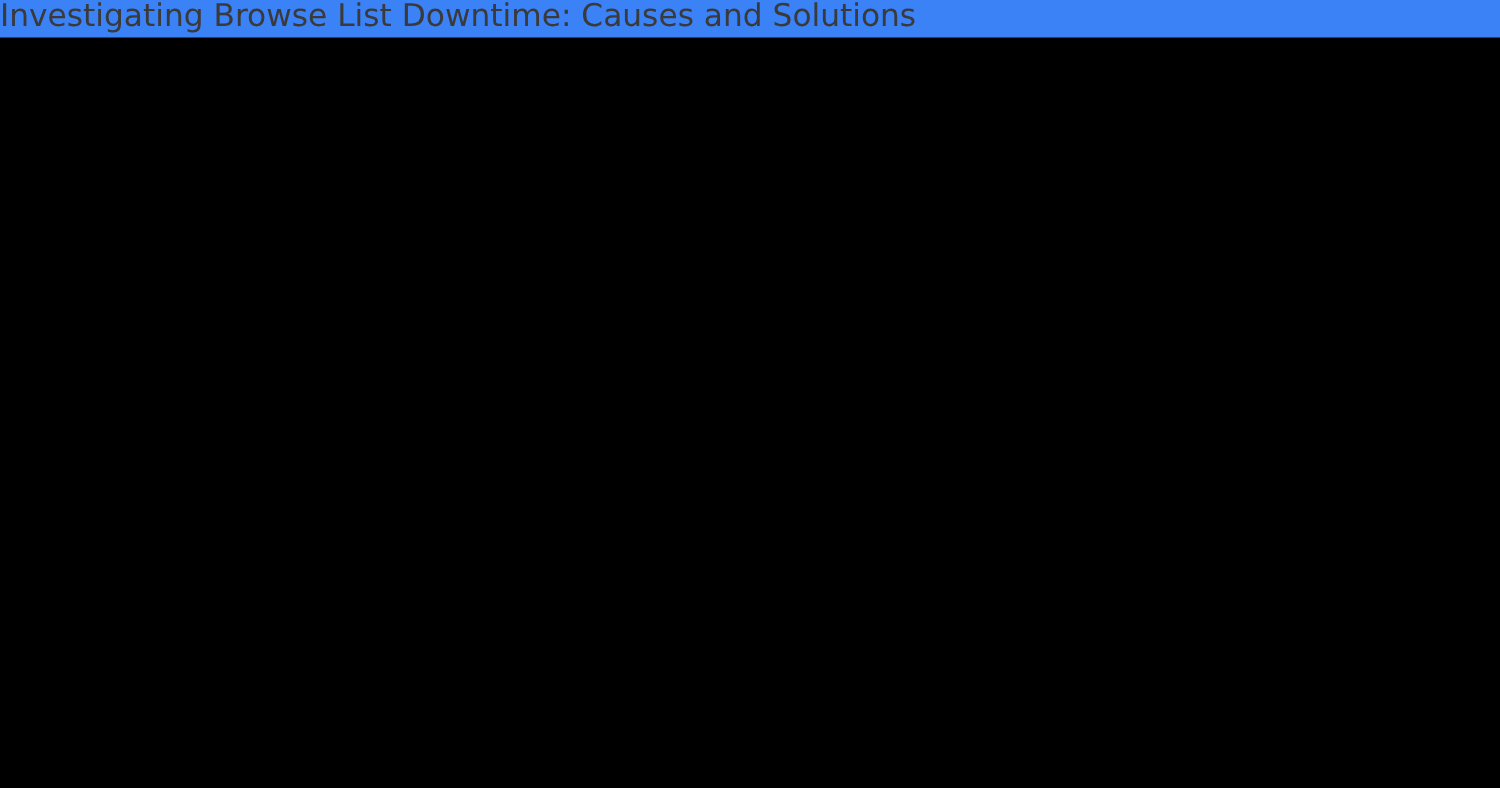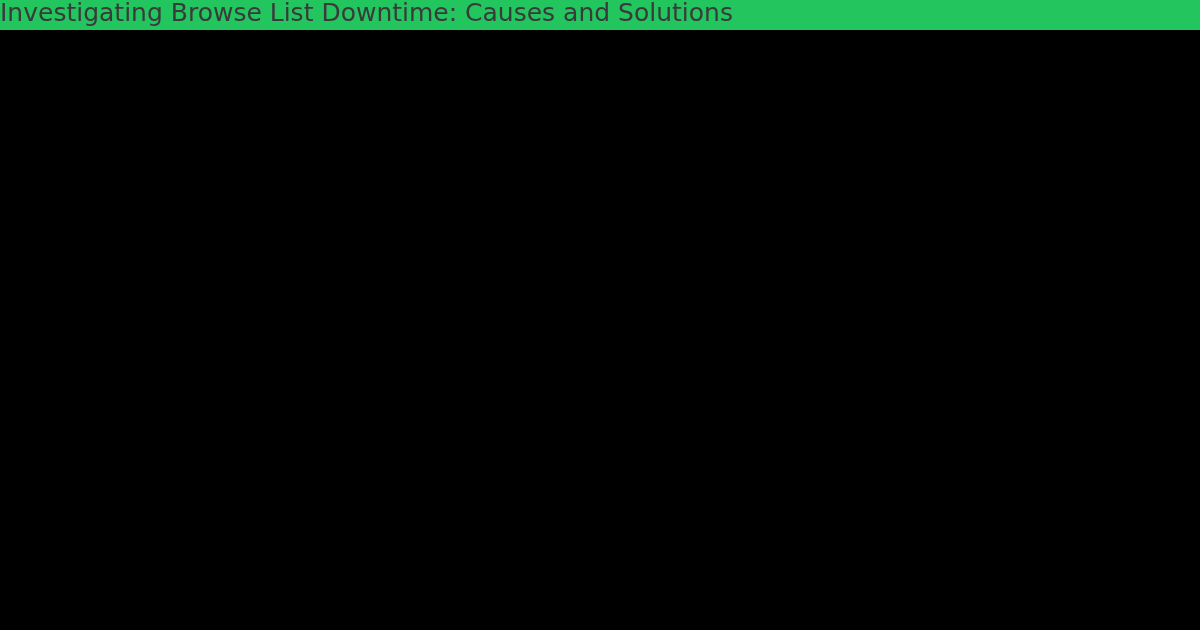--- a/index.html
+++ b/index.html
@@ -10,21 +10,21 @@
   body {
     width: 1200px;
     height: 630px;
     overflow: hidden;
     font-family: "DejaVu Sans", sans-serif;
   }
   .page {
     position: relative;
     width: 1200px;
     height: 630px;
-    background: #22c55e;
+    background: #3b82f6;
   }
   .title {
     position: absolute;
     left: 0px;
     top: 0px;
     width: 1200px;
     font-family: "DejaVu Sans", sans-serif;
     font-size: 25px;
     font-weight: 400;
     line-height: 1.0;

